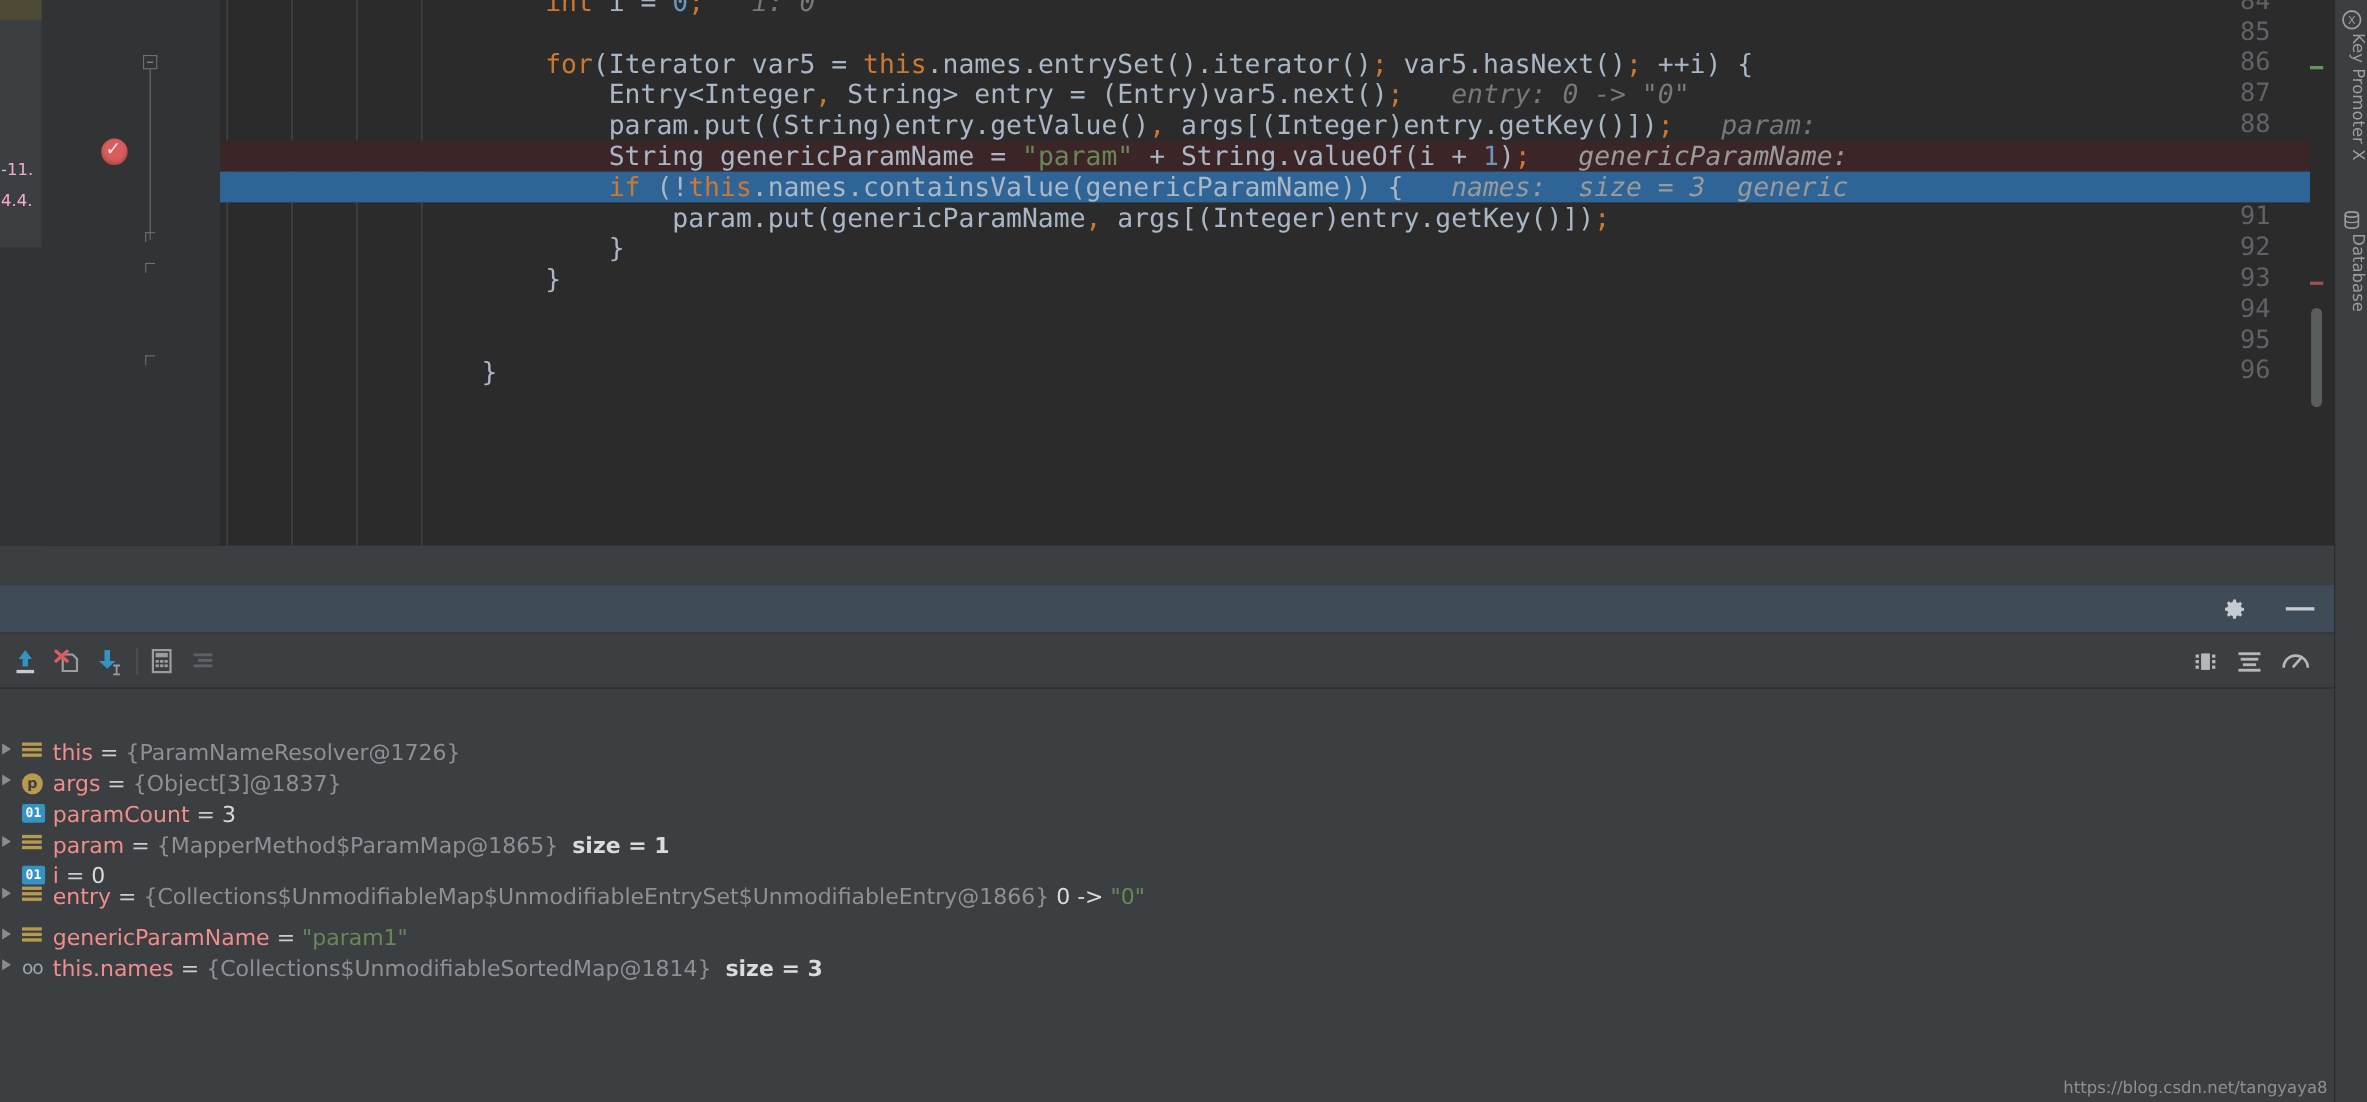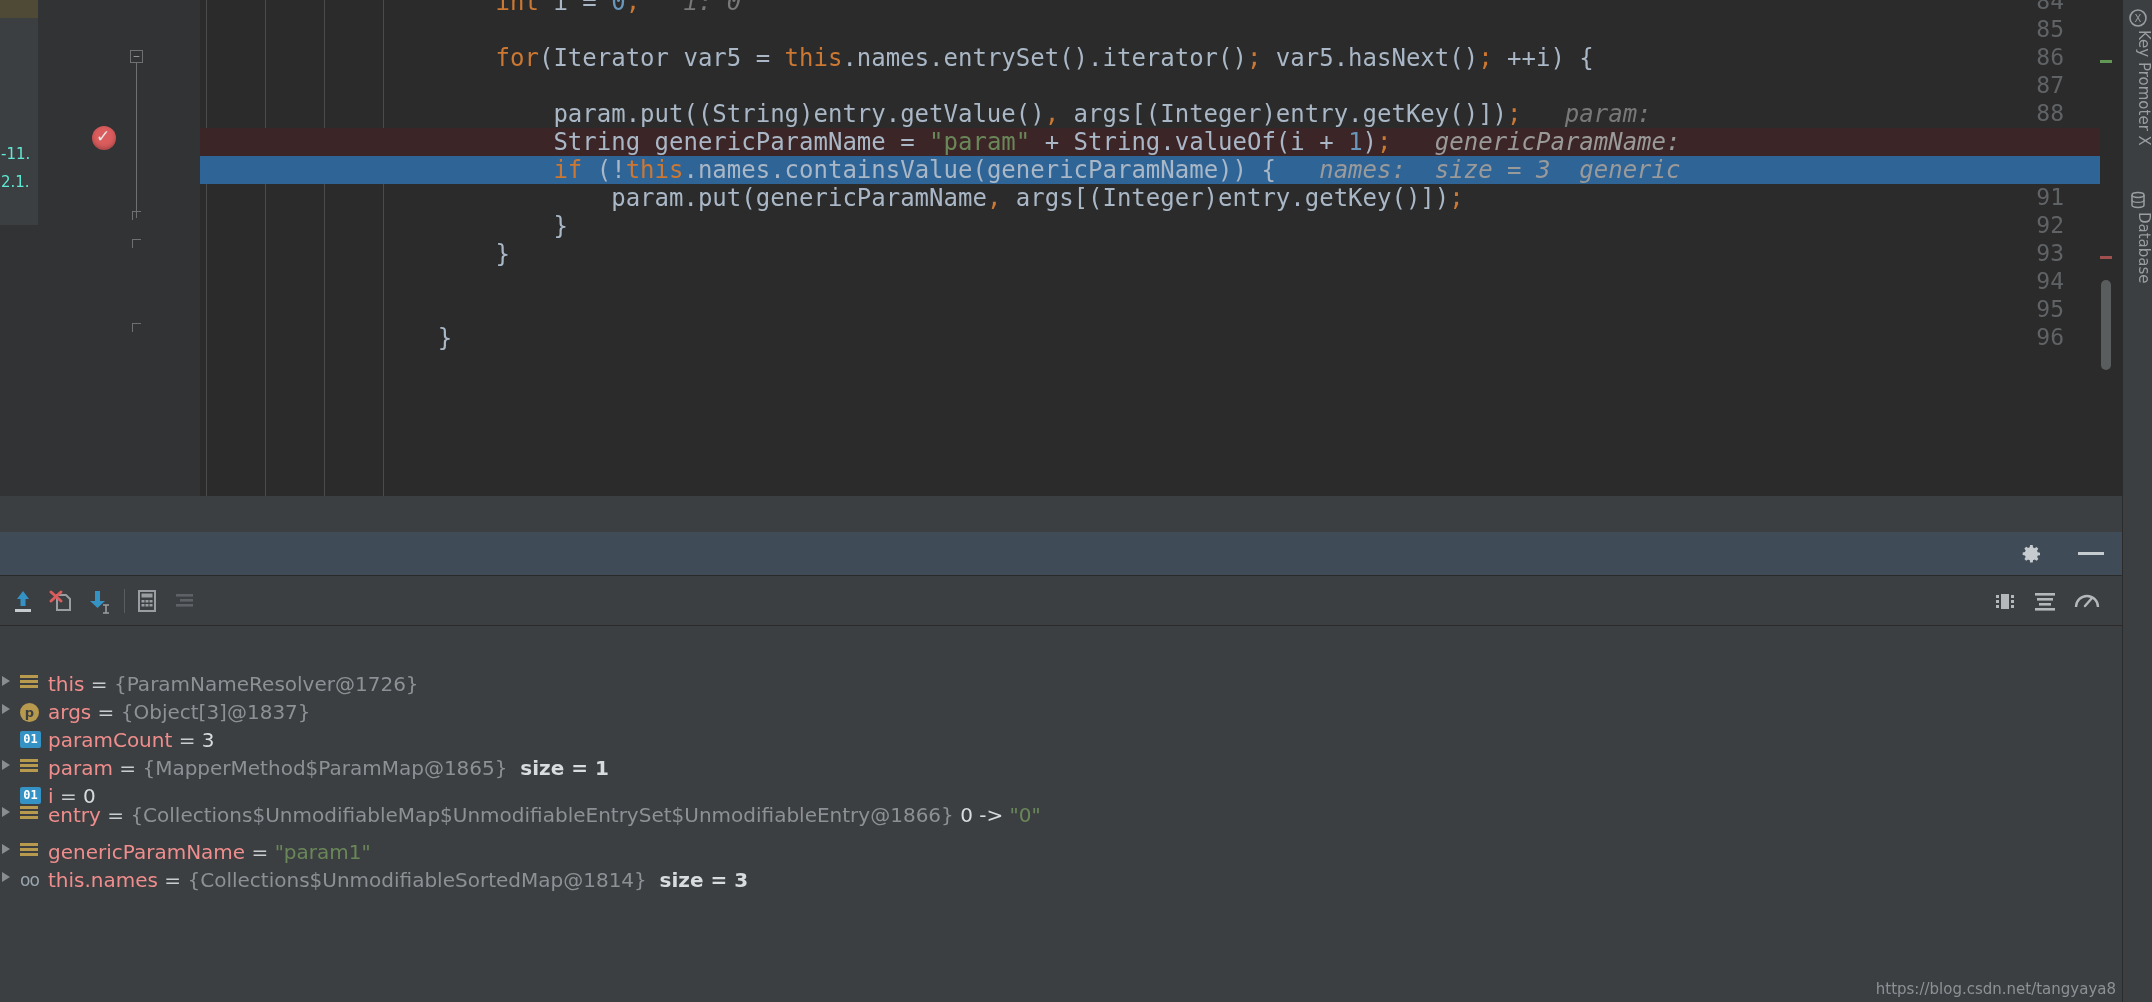--- a/index.html
+++ b/index.html
@@ -19,21 +19,21 @@
   .left-rail {
     position: absolute; left: 0; top: 0; width: 38px; height: 496px;
     background: #3c3f41;
   }
   .left-rail-top {
     position: absolute; left: 0; top: 0; width: 38px; height: 18px;
     background: #4e4a36;
   }
   .left-rail-labels {
     position: absolute; left: 0; top: 140px; width: 38px;
-    color: #5eead4; font-size: 15px; font-family: "DejaVu Sans", sans-serif;
+    color: #f9a8d4; font-size: 15px; font-family: "DejaVu Sans", sans-serif;
     line-height: 28px; text-align: left; padding-left: 1px;
   }
   .left-rail-bottom {
     position: absolute; left: 0; top: 225px; width: 38px; height: 271px;
     background: #313335;
   }
 
   .gutter {
     position: absolute; left: 38px; top: 0; width: 162px; height: 496px;
     background: #313335;
@@ -252,21 +252,21 @@
 <div class="app">
 
   <div class="editor-area">
 
     <div class="left-rail">
       <div class="left-rail-top"></div>
       <div class="left-rail-bottom"></div>
     </div>
     <div class="left-rail-labels">
       <div>-11.</div>
-      <div>2.1.</div>
+      <div>4.4.</div>
     </div>
 
     <div class="gutter"></div>
 
     <div>
       <div class="linenum" style="top:-12px">84</div>
       <div class="linenum" style="top:16px">85</div>
       <div class="linenum" style="top:44px">86</div>
       <div class="linenum" style="top:72px">87</div>
       <div class="linenum" style="top:100px">88</div>
@@ -296,20 +296,21 @@
       <div class="iguide" style="left:206px;"></div>
       <div class="iguide" style="left:265px;"></div>
       <div class="iguide" style="left:324px;"></div>
       <div class="iguide" style="left:383px;"></div>
     </div>
 
     <div class="code-layer">
       <div class="code-line" style="top: -12px; padding-left: 295.6px;"><span class="kw">int</span><span class="txt"> i = </span><span class="num">0</span><span class="pun">;</span><span class="txt">   </span><span class="hint">i: 0</span></div>
       <div class="code-line" style="top: 16px; padding-left: 180px;"></div>
       <div class="code-line" style="top: 44px; padding-left: 295.6px;"><span class="kw">for</span><span class="txt">(Iterator var5 = </span><span class="kw">this</span><span class="txt">.names.entrySet().iterator()</span><span class="pun">;</span><span class="txt"> var5.hasNext()</span><span class="pun">;</span><span class="txt"> ++i) {</span></div>
+      <div class="code-line" style="top: 72px; padding-left: 353.4px;"><span class="txt">Entry&lt;Integer</span><span class="pun">,</span><span class="txt"> String&gt; entry = (Entry)var5.next()</span><span class="pun">;</span><span class="hint">   entry: 0 -&gt; "0"</span></div>
       <div class="code-line" style="top: 100px; padding-left: 353.4px;"><span class="txt">param.put((String)entry.getValue()</span><span class="pun">,</span><span class="txt"> args[(Integer)entry.getKey()])</span><span class="pun">;</span><span class="hint">   param:</span></div>
       <div class="code-line bp-line" style="top: 128px; padding-left: 353.4px;"><span class="txt">String genericParamName = </span><span class="str">"param"</span><span class="txt"> + String.valueOf(i + </span><span class="num">1</span><span class="txt">)</span><span class="pun">;</span><span class="hint-l">   genericParamName:</span></div>
       <div class="code-line exec-line" style="top: 156px; padding-left: 353.4px;"><span class="kw">if</span><span class="txt"> (!</span><span class="kw">this</span><span class="txt">.names.containsValue(genericParamName)) {</span><span class="hint-l">   names:  size = 3  generic</span></div>
       <div class="code-line" style="top: 184px; padding-left: 411.2px;"><span class="txt">param.put(genericParamName</span><span class="pun">,</span><span class="txt"> args[(Integer)entry.getKey()])</span><span class="pun">;</span></div>
       <div class="code-line" style="top: 212px; padding-left: 353.4px;"><span class="txt">}</span></div>
       <div class="code-line" style="top: 240px; padding-left: 295.6px;"><span class="txt">}</span></div>
       <div class="code-line" style="top: 268px; padding-left: 180px;"></div>
       <div class="code-line" style="top: 324px; padding-left: 237.8px;"><span class="txt">}</span></div>
     </div>
 

